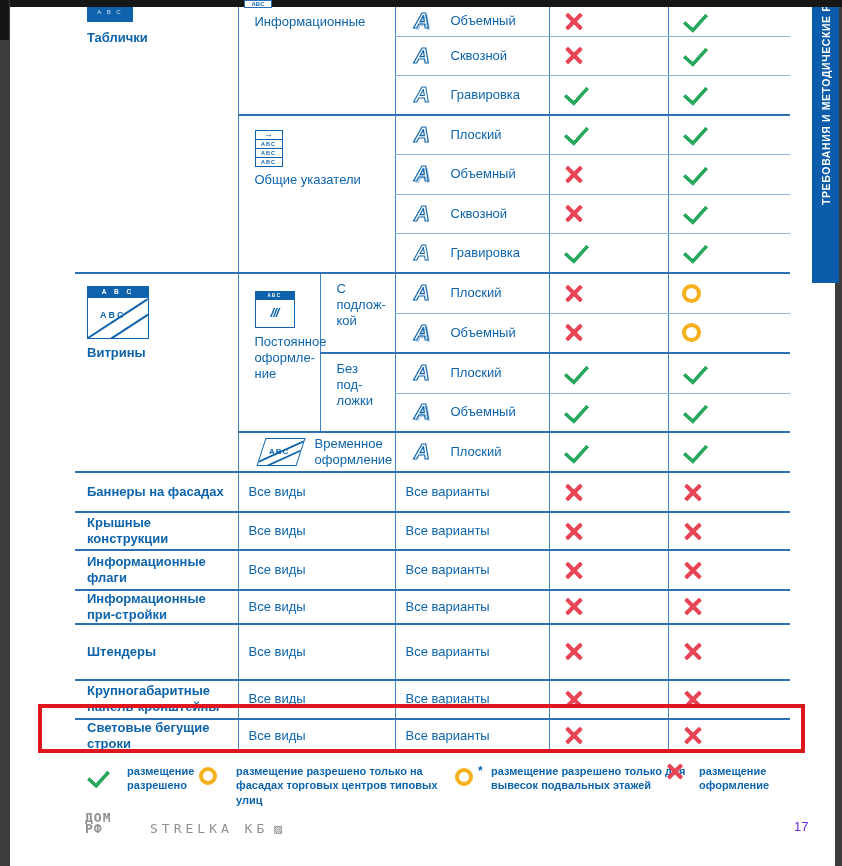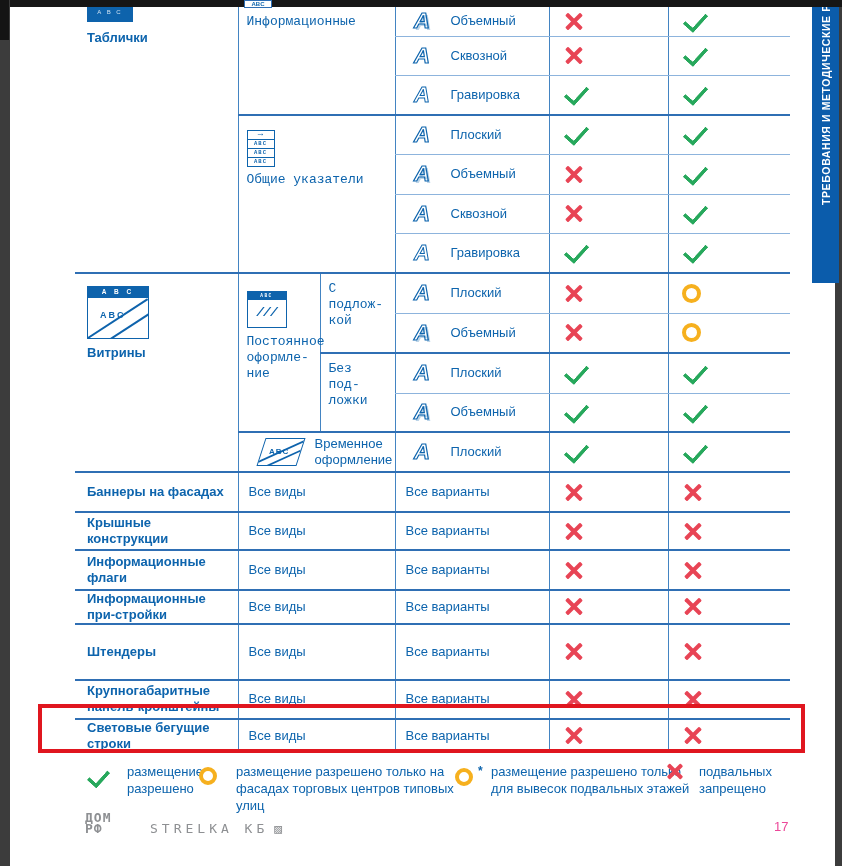--- a/index.html
+++ b/index.html
@@ -22,21 +22,21 @@
   }
 
   
   table.sign-table{position:absolute;left:75px;top:7px;width:715px;border-collapse:collapse;table-layout:fixed;z-index:1;}
   td{border:0;border-bottom:1px solid #8db4dd;font-size:13px;color:#0d64ad;padding:0;vertical-align:middle;line-height:1.22;}
   td.bl{border-left:1px solid #4384c2;}
   tr.sec>td{border-top:2px solid #2f6fb4;}
   tr.last>td{border-bottom:1px solid #2f6fb4;}
   td.cat{font-weight:700;vertical-align:top;padding:2px 10px 8px 12px;}
   td.catmid{font-weight:700;vertical-align:middle;padding:0 10px 0 12px;}
-  td.grp{vertical-align:top;padding:7px 8px 0 8px;font-family:Liberation Mono, monospace;}
+  td.grp{vertical-align:top;padding:7px 8px 0 16px;}
   td.cellmid{padding:0 8px 0 10px;}
   td.type-cell{padding-left:13px;}
   .type-inner{display:flex;align-items:center;gap:15px;}
   td.mark-cell{padding-left:13px;}
 
   
   .a-base{display:inline-block;width:27px;font-size:22px;line-height:24px;font-style:italic;font-weight:700;
     color:transparent;-webkit-text-stroke:1.2px #0d64ad;text-align:center;flex:0 0 auto;}
   .a-volume{text-shadow:2px 2px 0 rgba(13,100,173,0.28);}
   .a-engrave{-webkit-text-stroke:1px #0d64ad;}
@@ -77,36 +77,36 @@
   .temp-diag1{position:absolute;left:-8px;top:10px;width:60px;height:1.5px;background:#0e63ac;transform:rotate(-28deg);}
   .temp-diag2{position:absolute;left:-2px;top:16px;width:60px;height:1.5px;background:#0e63ac;transform:rotate(-28deg);}
   .vrem-inner{display:flex;align-items:center;gap:14px;}
 
   
   .highlight-box{position:absolute;left:38px;top:704px;width:767px;height:49px;border:4px solid #e0161f;
     box-sizing:border-box;z-index:9;background:transparent;}
 
   
   .legend-item-icon{position:absolute;z-index:2;}
-  .legend-text{position:absolute;font-size:13px;font-weight:400;color:#0d64ad;line-height:1.3;z-index:2;}
+  .legend-text{position:absolute;font-size:11px;font-weight:700;color:#0d64ad;line-height:1.3;z-index:2;}
   .legend-check{width:17px;height:9px;border-left:4px solid #27a85c;border-bottom:4px solid #27a85c;transform:rotate(-48deg);border-radius:1px;}
   .legend-cross{position:relative;width:20px;height:19px;}
   .legend-cross::before,.legend-cross::after{content:'';position:absolute;left:8px;top:0;width:4px;height:19px;background:#e84455;border-radius:1px;}
   .legend-cross::before{transform:rotate(45deg);}
   .legend-cross::after{transform:rotate(-45deg);}
   .legend-circle{display:inline-block;width:10px;height:10px;border:4px solid #f6b01e;border-radius:50%;}
   .legend-ast{position:absolute;left:19px;top:-8px;font-size:12px;font-weight:700;color:#0d64ad;}
 
   
   .dom-logo{position:absolute;left:85px;top:812px;color:#8e9093;font-family:"DejaVu Sans Mono",monospace;
     font-weight:700;font-size:13px;line-height:11px;letter-spacing:1px;z-index:2;}
   .brand{position:absolute;left:150px;top:821px;color:#8e9093;font-family:"DejaVu Sans Mono",monospace;
     font-size:13px;letter-spacing:4px;z-index:2;}
   .brand-hatch{margin-left:6px;letter-spacing:0;font-size:13px;}
-  .page-num{position:absolute;left:774px;top:819px;color:#ec4899;font-size:13px;z-index:2;}
+  .page-num{position:absolute;left:794px;top:819px;color:#6d28d9;font-size:13px;z-index:2;}
 </style>
 </head>
 <body>
 
 <div class="frame-top"></div>
 <div class="frame-left"></div>
 <div class="frame-corner"></div>
 <div class="frame-right"></div>
 
 <div class="side-tab">
@@ -356,20 +356,20 @@
 
 <div class="legend-item-icon legend-circle" style="left:199px;top:767px;"></div>
 <div class="legend-text" style="left:236px;top:764px;width:228px;">размещение разрешено только на фасадах торговых центров типовых улиц</div>
 
 <div class="legend-item-icon legend-circle" style="left:455px;top:768px;">
     <span class="legend-ast">*</span>
   </div>
 <div class="legend-text" style="left:491px;top:764px;width:200px;">размещение разрешено только для вывесок подвальных этажей</div>
 
 <div class="legend-item-icon legend-cross" style="left:665px;top:762px;"></div>
-<div class="legend-text" style="left:699px;top:764px;width:95px;">подвальных запрещено</div>
+<div class="legend-text" style="left:699px;top:764px;width:95px;">размещение оформление</div>
 
 <div class="dom-logo">
   <div>ДОМ</div>
   <div>РФ</div>
 </div>
 <div class="brand"><span>STRELKA КБ</span><span class="brand-hatch">▨</span></div>
 <div class="page-num">17</div>
 
 </body></html>

